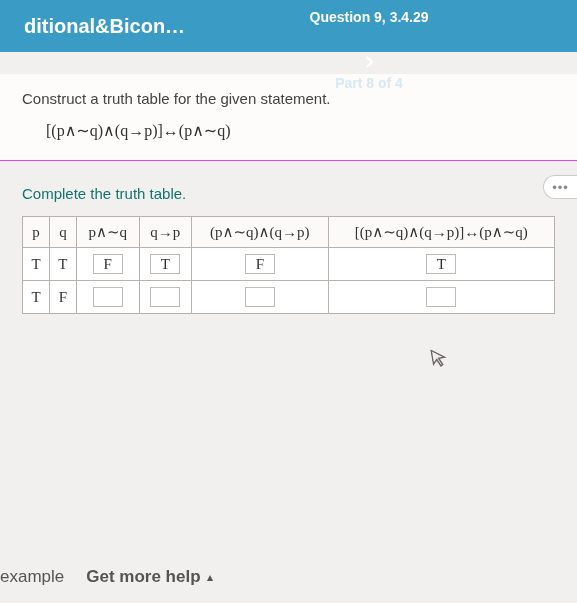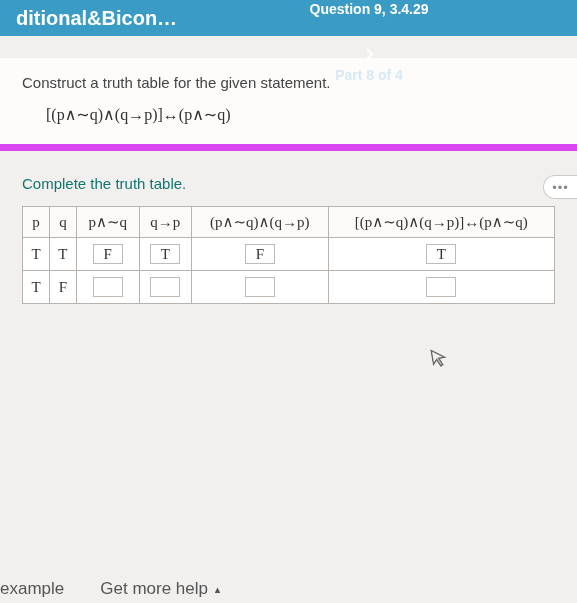--- a/index.html
+++ b/index.html
@@ -9,22 +9,22 @@
       width: 577px;
       height: 603px;
       overflow: hidden;
       position: relative;
     }
     .top-bar {
       background: #3a9bc4;
       color: #fff;
       display: flex;
       align-items: center;
-      height: 36px;
-      padding: 0 16px;
+      height: 52px;
+      padding: 0 24px;
       font-size: 20px;
       font-weight: 600;
     }
     .top-title {
       flex: 0 0 auto;
     }
     .mid-section {
       flex: 1;
       display: flex;
       flex-direction: column;
@@ -56,21 +56,21 @@
       width: 22px;
       height: 22px;
       display: flex;
       align-items: center;
       justify-content: center;
     }
     .card {
       background: #fdfcfb;
       margin: 22px 0 0 0;
       padding: 16px 22px 20px 22px;
-      border-bottom: 7px solid #d946ef;
+      border-bottom: 1px solid #d946ef;
     }
     .stmt {
       font-size: 15px;
       color: #444;
       margin-bottom: 14px;
     }
     .expr {
       font-size: 16px;
       color: #333;
       padding-left: 24px;
@@ -128,36 +128,35 @@
       padding: 0 6px;
     }
     .ans-box.filled {
       color: #333;
     }
     .ans-box.empty {
       color: transparent;
     }
     .footer-links {
       position: absolute;
-      bottom: 4px;
+      bottom: 16px;
       left: 0;
       display: flex;
       align-items: center;
       gap: 22px;
       padding-left: 0;
       font-size: 17px;
       color: #555;
     }
     .footer-links .link1 {
       font-weight: 400;
     }
     .footer-links .link2 {
       color: #555;
-      font-weight: 400;
-      margin-left: 14px;
+      font-weight: 700;
     }
     .caret-up {
       font-size: 11px;
       margin-left: 2px;
       vertical-align: middle;
     }
     .cursor {
       position: absolute;
       left: 432px;
       top: 348px;

